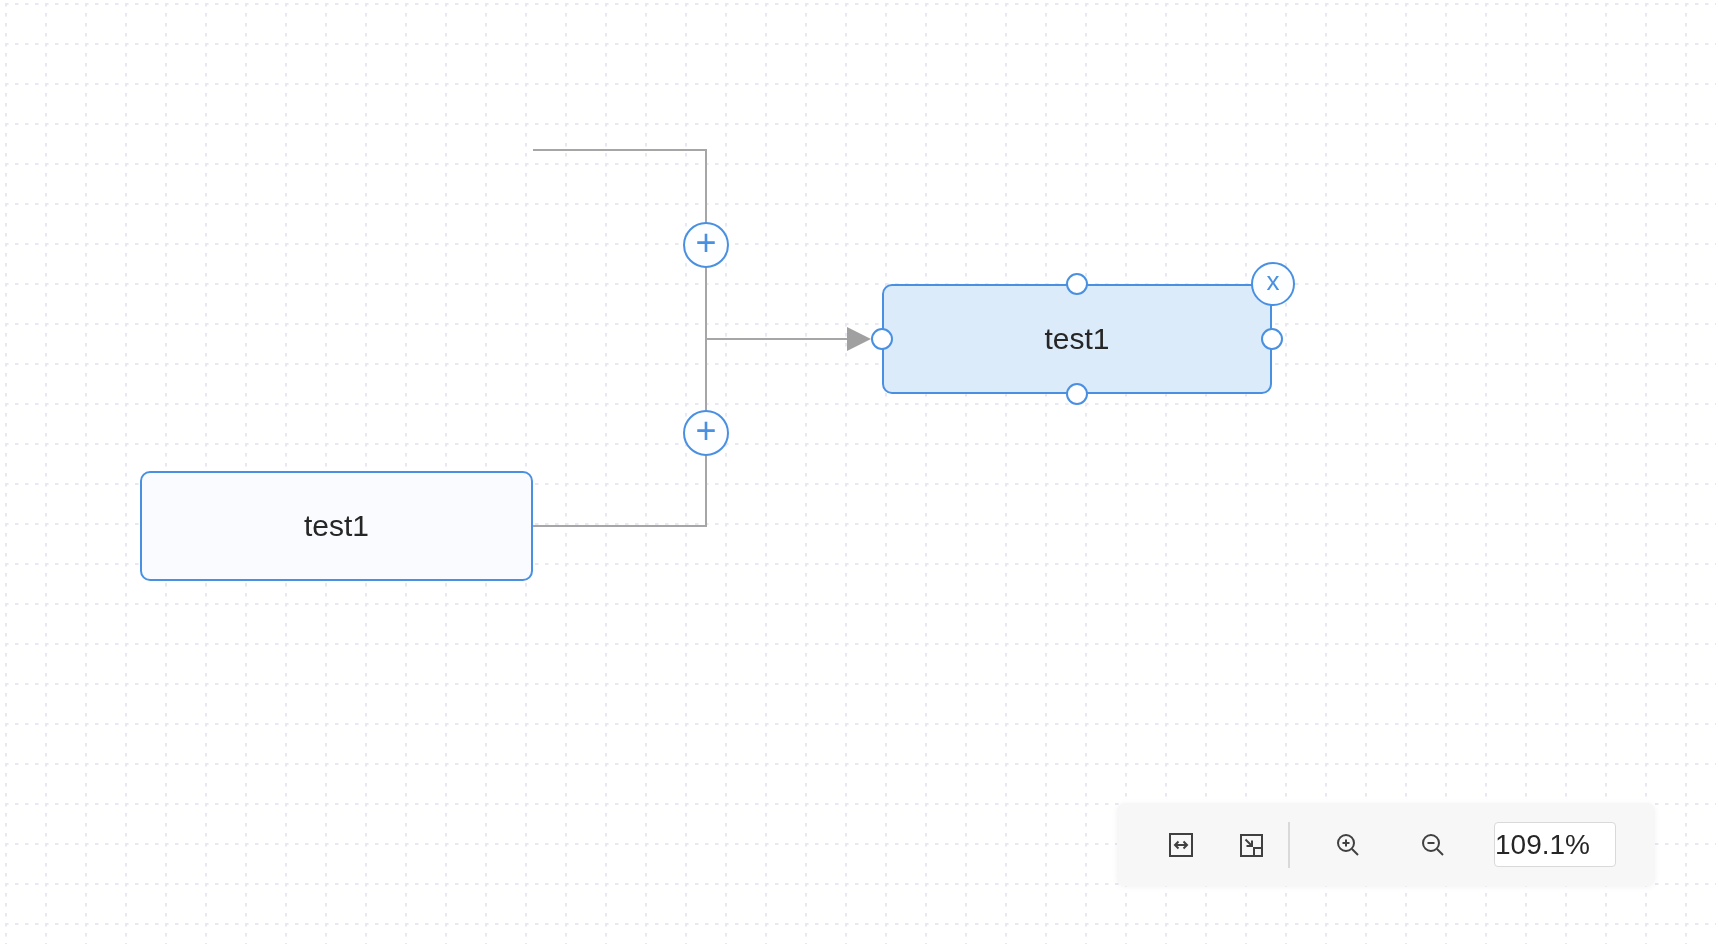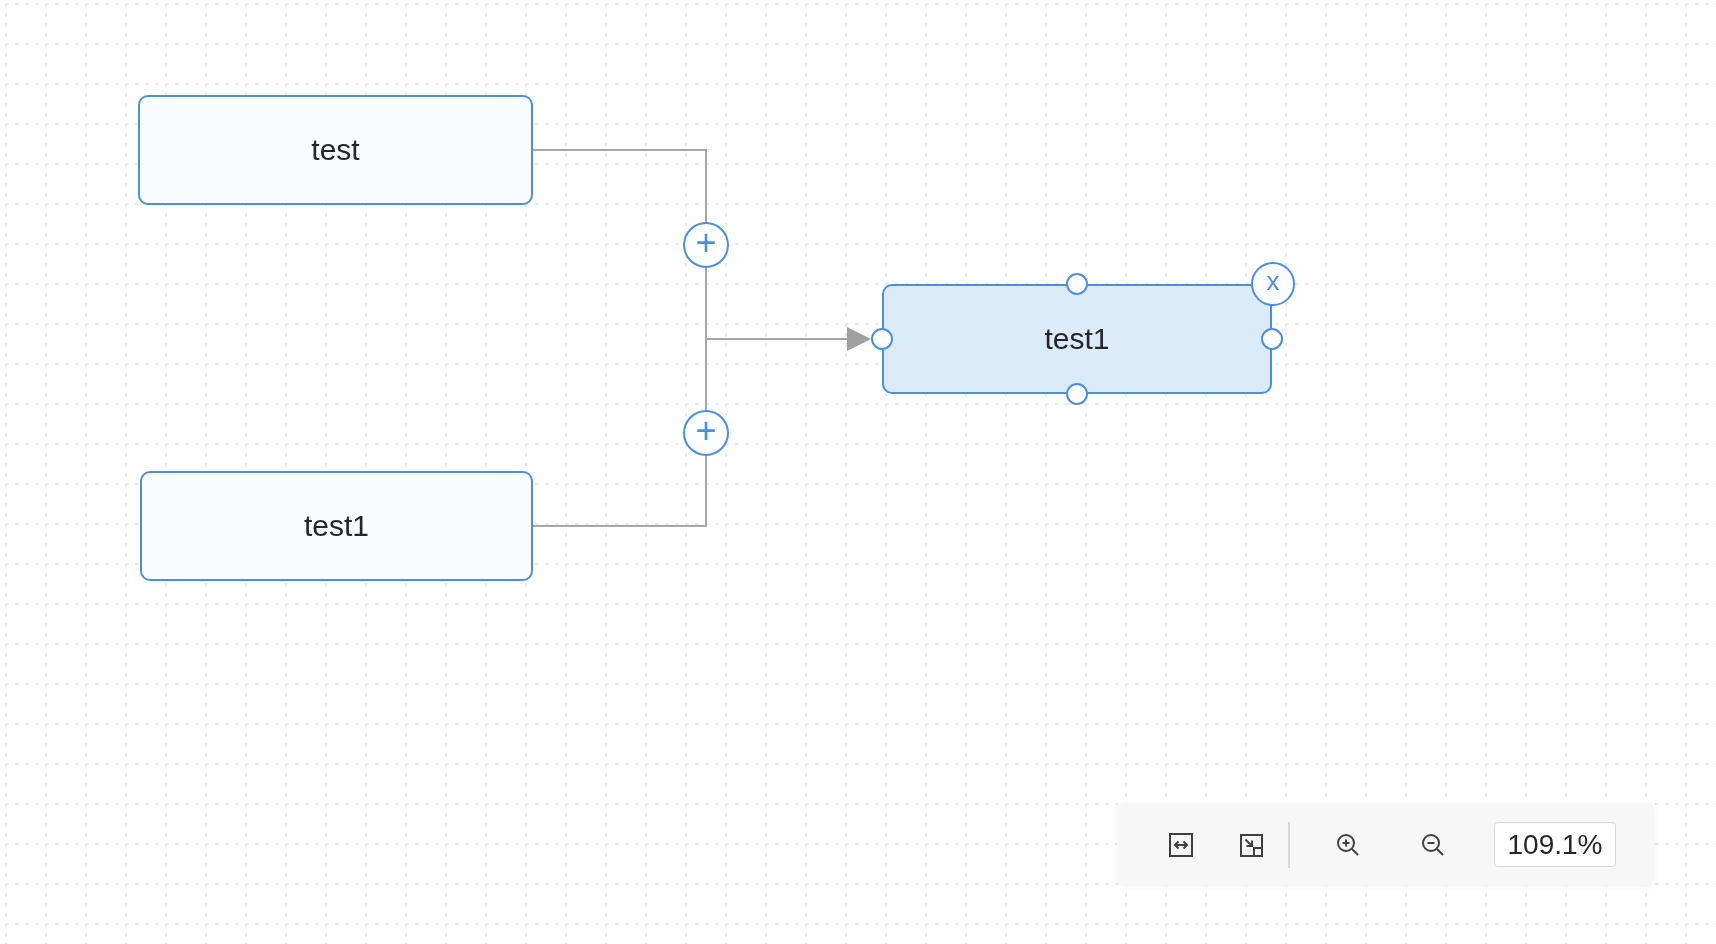--- a/index.html
+++ b/index.html
@@ -76,21 +76,20 @@
     width: 2px; height: 46px;
     background: #d9d9d9;
     margin-left: 23px;
   }
   .zoom-input {
     margin-left: 47px;
     width: 122px; height: 45px;
     border: 1.5px solid #d9d9d9;
     border-radius: 4px;
     background: #ffffff;
-    text-align: center;
     font-size: 28px; color: #262626;
     font-family: "Liberation Sans", "DejaVu Sans", sans-serif;
     outline: none;
   }
 </style>
 </head>
 <body>
 
 <div class="canvas">
 
@@ -103,23 +102,20 @@
     </defs>
     <rect width="1716" height="944" fill="url(#gridPat)"></rect>
   </svg>
 
   <svg class="layer" width="1716" height="944" style="z-index:2">
     <path d="M533 150 H706 V526 H533" fill="none" stroke="#a6a6a6" stroke-width="2"></path>
     <path d="M706 339 H848" fill="none" stroke="#a6a6a6" stroke-width="2"></path>
     <polygon points="847,327 871,339 847,351" fill="#a0a0a0"></polygon>
   </svg>
 
-  <div class="node" style="left:138px; top:95px; width:395px; height:110px;">
-    <span>test</span>
-  </div>
 
   <div class="node" style="left:140px; top:471px; width:393px; height:110px;">
     <span>test1</span>
   </div>
 
   <div class="node selected" style="left:882px; top:284px; width:390px; height:110px;">
     <span>test1</span>
   </div>
 
   <div class="handle" style="left:1066px; top:273px;"></div>

